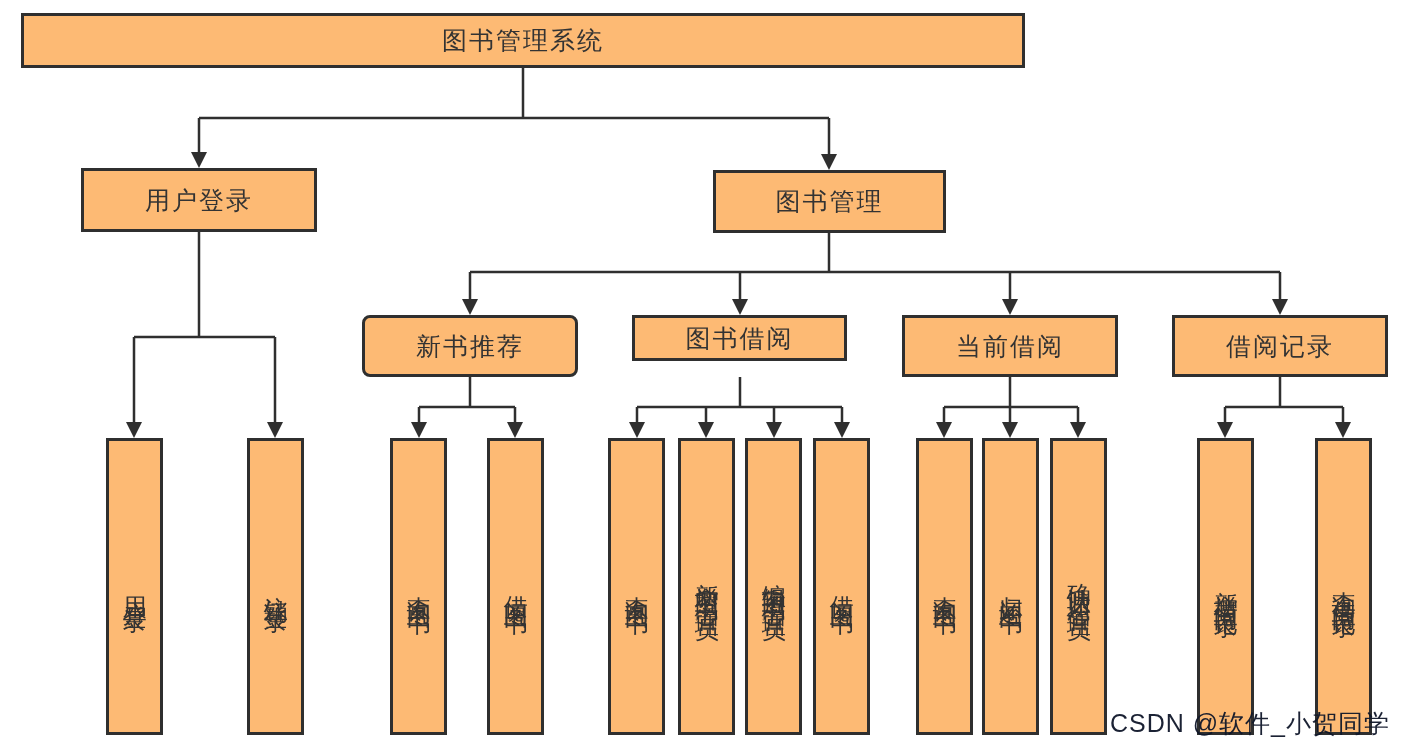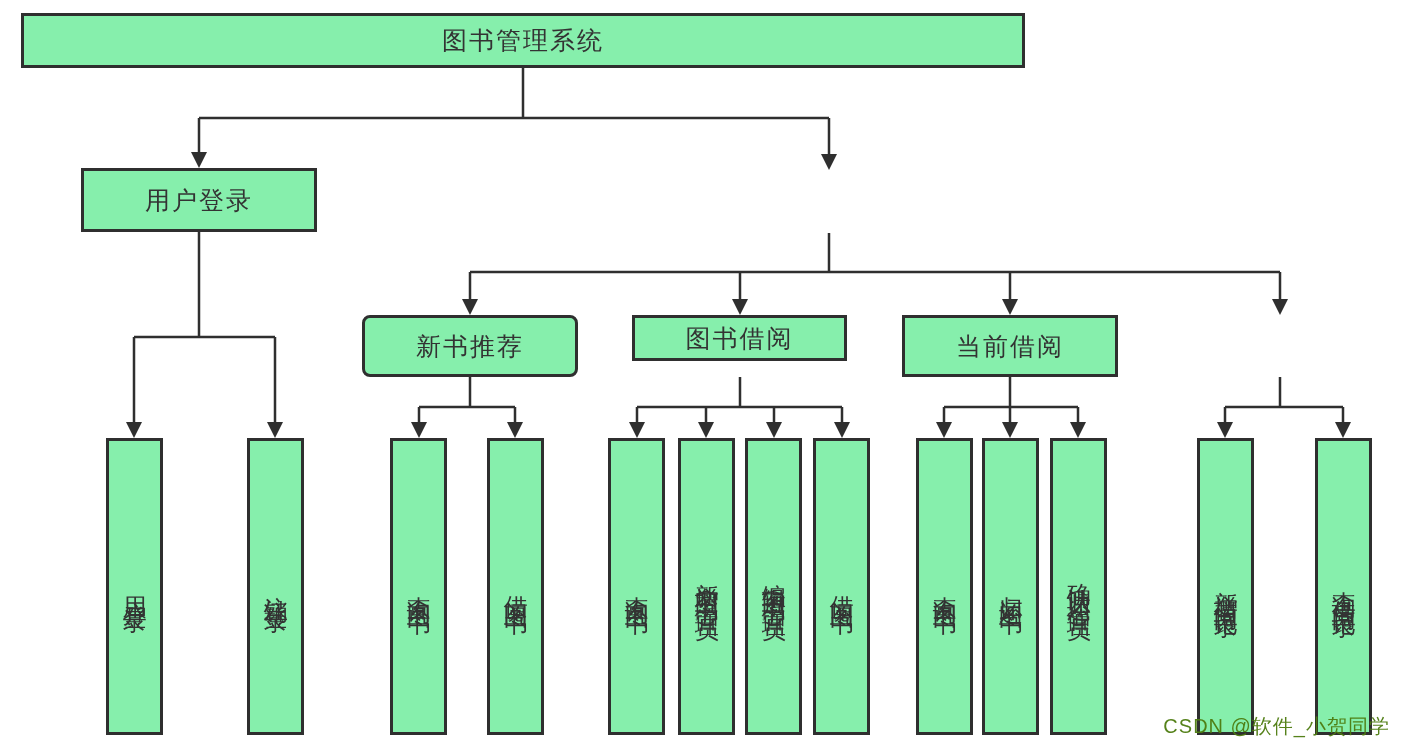--- a/index.html
+++ b/index.html
@@ -18,21 +18,21 @@
   .connectors {
     position: absolute;
     left: 0; top: 0;
     width: 1405px;
     height: 747px;
     pointer-events: none;
   }
   .node {
     position: absolute;
     box-sizing: border-box;
-    background: #86efac;
+    background: #fdba74;
     border: 3px solid #2f2f2f;
     display: flex;
     align-items: center;
     justify-content: center;
     color: #333333;
     z-index: 2;
   }
   .node .hlabel {
     font-size: 25px;
     letter-spacing: 2px;
@@ -45,23 +45,23 @@
     font-size: 24px;
     letter-spacing: 5px;
     line-height: 1.1;
     white-space: nowrap;
     color: #333333;
   }
   .watermark {
     position: absolute;
     right: 15px;
     bottom: 7px;
-    font-size: 20px;
+    font-size: 25px;
     letter-spacing: 1px;
-    color: #4d7c0f;
+    color: #0f172a;
     opacity: 0.95;
     z-index: 3;
     white-space: nowrap;
   }
 </style>
 </head>
 <body>
 
 <div class="canvas">
 
@@ -96,29 +96,35 @@
          M1335 422 h16 L1343 438 Z"></path>
   </svg>
 
   <div class="node" style="left:21px; top:13px; width:1004px; height:55px;">
     <span class="hlabel">图书管理系统</span>
   </div>
 
   <div class="node" style="left:81px; top:168px; width:236px; height:64px;">
     <span class="hlabel">用户登录</span>
   </div>
+  <div class="node" style="left:713px; top:170px; width:233px; height:63px;">
+    <span class="hlabel">图书管理</span>
+  </div>
 
   <div class="node" style="left:362px; top:315px; width:216px; height:62px;border-radius:8px;">
     <span class="hlabel">新书推荐</span>
   </div>
   <div class="node" style="left:632px; top:315px; width:215px; height:46px;">
     <span class="hlabel">图书借阅</span>
   </div>
   <div class="node" style="left:902px; top:315px; width:216px; height:62px;font-family:Liberation Serif, serif;">
     <span class="hlabel">当前借阅</span>
+  </div>
+  <div class="node" style="left:1172px; top:315px; width:216px; height:62px;">
+    <span class="hlabel">借阅记录</span>
   </div>
 
   <div class="node leaf" style="left:106px; top:438px; width:57px; height:297px;">
     <span class="vlabel">用户登录</span>
   </div>
   <div class="node leaf" style="left:247px; top:438px; width:57px; height:297px;">
     <span class="vlabel">注销登录</span>
   </div>
 
   <div class="node leaf" style="left:390px; top:438px; width:57px; height:297px;">

